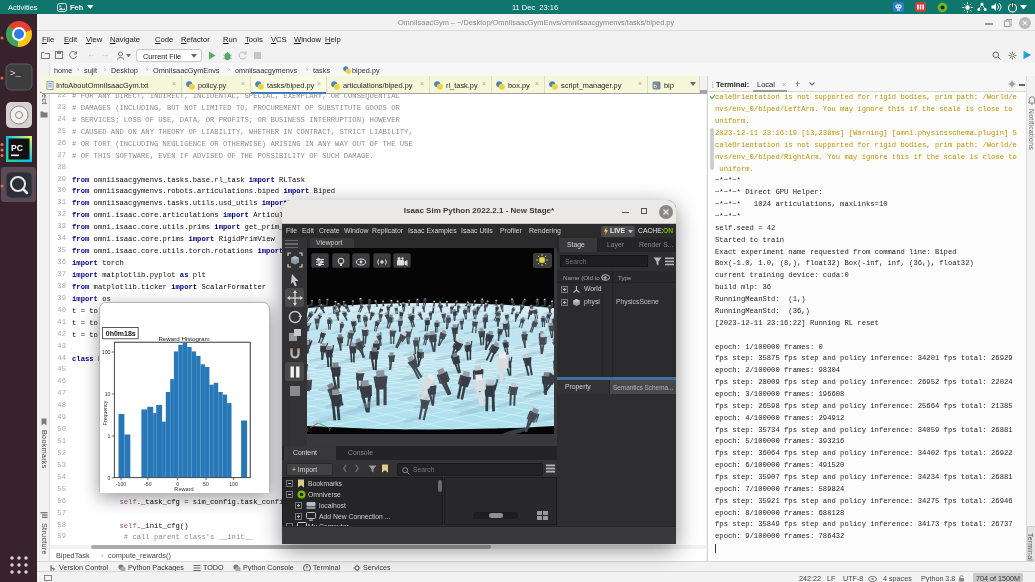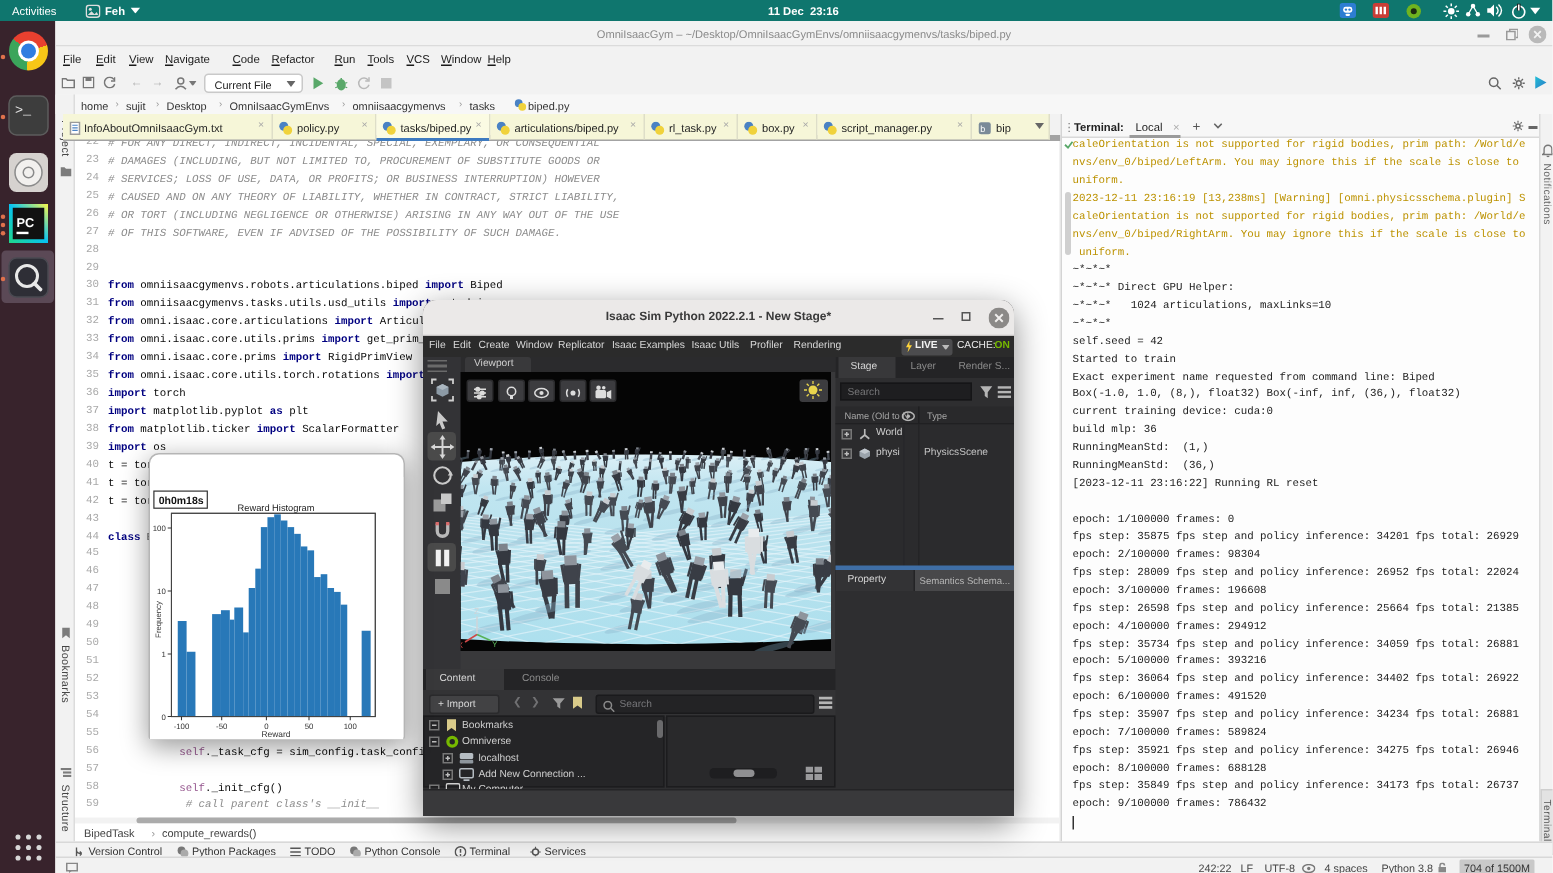--- a/index.html
+++ b/index.html
@@ -20,21 +20,21 @@
 .tab{position:absolute;top:0;height:17px;background:#f6f6d8;border-right:1px solid #dedec8;font-size:7.4px;color:#1f1f1f;white-space:nowrap}
 .tab .lb{position:absolute;top:4.5px}
 .tab .x{position:absolute;top:4px;color:#a7a7a7;font-size:7px}
 
 #lstripe{left:0;top:49px;width:13px;height:498px;background:#f2f2f2;border-right:1px solid #dcdcdc}
 .vtext{position:absolute;writing-mode:vertical-rl;font-size:7.2px;color:#454545;letter-spacing:0.3px}
 
 #editor{left:13px;top:77px;width:656px;height:454px;background:#fff;overflow:hidden}
 .cl{position:absolute;left:0;white-space:pre;font-family:"Liberation Mono",monospace;font-size:7.2px;line-height:11.93px;color:#080808}
 .lnum{position:absolute;left:0;width:16px;text-align:right;font-family:"Liberation Mono",monospace;font-size:7.2px;color:#a9a9a9}
-.cmt{color:#8c8c8c;font-style:italic}
+.cmt{color:#8c8c8c;}
 .kw{color:#000080;font-weight:bold}
 .slf{color:#94558d}
 #hscroll{left:54px;top:531px;width:400px;height:4px;background:#ababab;border-radius:2px}
 #ebread{left:13px;top:535px;width:656px;height:12px;background:#fff;font-size:7.3px;color:#444}
 
 #term{left:670px;top:62px;width:319px;height:485px;background:#fdfdfd;border-left:1px solid #d4d4d4}
 #termhead{position:absolute;left:0;top:0;width:319px;height:16px;background:#f7f7f7;border-bottom:1px solid #d9d9d9;font-size:7.5px;color:#222}
 .tl{position:absolute;white-space:pre;font-family:"Liberation Mono",monospace;font-size:7.2px;line-height:12.05px}
 .warn{color:#bc9200}
 .blk{color:#222}
@@ -57,21 +57,21 @@
  <span class="it" style="left:8px">Activities</span>
  <svg class="it" style="left:57px;top:2.5px" width="10" height="9">
       <rect x="0.5" y="0.5" width="9" height="8" rx="2" fill="none" stroke="#ddd"></rect>
       <circle cx="3.2" cy="3.2" r="1" fill="#ddd"></circle>
       <path d="M1.5 7 L4 4.5 L6 6.5 L7.5 5 L8.5 7z" fill="#ddd"></path>
     </svg>
  <span class="it" style="left:70px;font-weight:bold">Feh</span>
  <svg class="it" style="left:87px;top:5px" width="6.5" height="4">
       <path d="M0 0 H6.5 L3.25 4z" fill="#fff"></path>
     </svg>
- <span class="it" style="left:512px;font-weight:bold">11 Dec&nbsp;&nbsp;23:16</span>
+ <span class="it" style="left:512px;font-weight:normal">11 Dec&nbsp;&nbsp;23:16</span>
  <svg class="it" style="left:893px;top:2px" width="11" height="10">
       <rect width="11" height="10" rx="2" fill="#2d7dd2"></rect>
       <rect x="2.5" y="2.5" width="6" height="4" rx="1.6" fill="#fff"></rect>
       <circle cx="4.3" cy="4.4" r="0.8" fill="#2d7dd2"></circle>
       <circle cx="6.7" cy="4.4" r="0.8" fill="#2d7dd2"></circle>
       <rect x="4" y="7.2" width="3" height="1.4" rx="0.7" fill="#fff"></rect>
     </svg>
  <svg class="it" style="left:915px;top:2px" width="11" height="10">
       <rect width="11" height="10" rx="2" fill="#c93e37"></rect>
       <rect x="2" y="2.5" width="1.6" height="5" fill="#fff"></rect>
@@ -319,20 +319,21 @@
       <div class="lnum" style="left:0;top:23.9px">24</div>
       <div class="cl cmt" style="left:22px;top:23.9px"># SERVICES; LOSS OF USE, DATA, OR PROFITS; OR BUSINESS INTERRUPTION) HOWEVER</div>
       <div class="lnum" style="left:0;top:35.8px">25</div>
       <div class="cl cmt" style="left:22px;top:35.8px"># CAUSED AND ON ANY THEORY OF LIABILITY, WHETHER IN CONTRACT, STRICT LIABILITY,</div>
       <div class="lnum" style="left:0;top:47.7px">26</div>
       <div class="cl cmt" style="left:22px;top:47.7px"># OR TORT (INCLUDING NEGLIGENCE OR OTHERWISE) ARISING IN ANY WAY OUT OF THE USE</div>
       <div class="lnum" style="left:0;top:59.6px">27</div>
       <div class="cl cmt" style="left:22px;top:59.6px"># OF THIS SOFTWARE, EVEN IF ADVISED OF THE POSSIBILITY OF SUCH DAMAGE.</div>
       <div class="lnum" style="left:0;top:71.6px">28</div>
       <div class="lnum" style="left:0;top:83.5px">29</div>
+      <div class="cl" style="left:22px;top:83.5px"><span class="kw">from</span> omniisaacgymenvs.tasks.base.rl_task <span class="kw">import</span> RLTask</div>
       <div class="lnum" style="left:0;top:95.4px">30</div>
       <div class="cl" style="left:22px;top:95.4px"><span class="kw">from</span> omniisaacgymenvs.robots.articulations.biped <span class="kw">import</span> Biped</div>
       <div class="lnum" style="left:0;top:107.4px">31</div>
       <div class="cl" style="left:22px;top:107.4px"><span class="kw">from</span> omniisaacgymenvs.tasks.utils.usd_utils <span class="kw">import</span> set_drive</div>
       <div class="lnum" style="left:0;top:119.3px">32</div>
       <div class="cl" style="left:22px;top:119.3px"><span class="kw">from</span> omni.isaac.core.articulations <span class="kw">import</span> ArticulationView</div>
       <div class="lnum" style="left:0;top:131.2px">33</div>
       <div class="cl" style="left:22px;top:131.2px"><span class="kw">from</span> omni.isaac.core.utils.prims <span class="kw">import</span> get_prim_at_path</div>
       <div class="lnum" style="left:0;top:143.2px">34</div>
       <div class="cl" style="left:22px;top:143.2px"><span class="kw">from</span> omni.isaac.core.prims <span class="kw">import</span> RigidPrimView</div>

